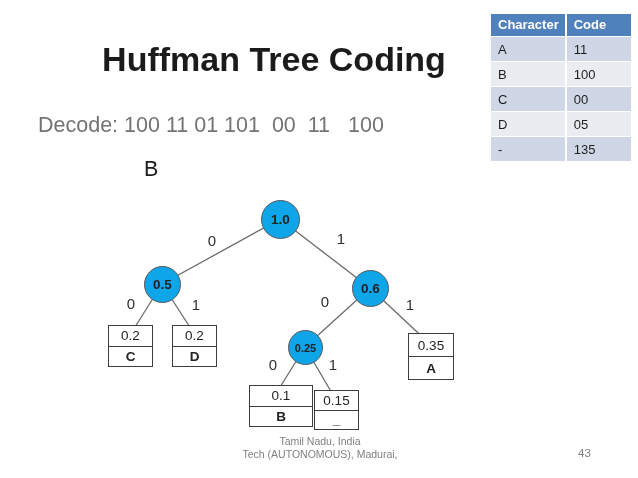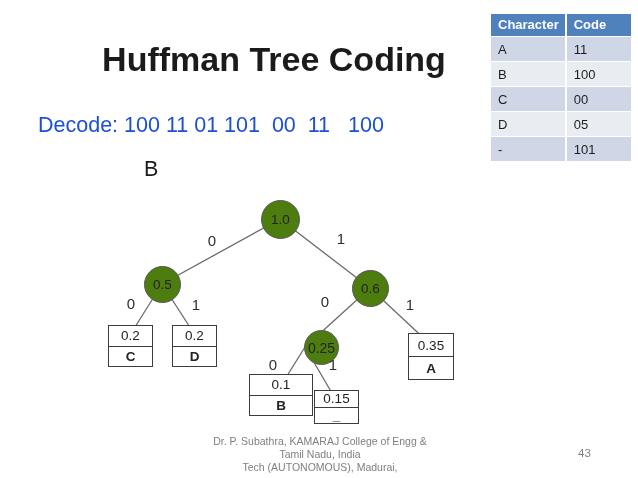--- a/index.html
+++ b/index.html
@@ -22,21 +22,21 @@
     font-weight: bold;
     color: #1b1b1b;
     letter-spacing: 0px;
   }
 
   
   .decode-line {
     position: absolute;
     left: 38px; top: 113px;
     font-size: 21.5px;
-    color: #1d4ed8;
+    color: #737373;
     white-space: pre;
   }
   .decode-answer {
     position: absolute;
     left: 144px; top: 157px;
     font-size: 21.5px;
     color: #1c1c1c;
   }
 
   
@@ -63,33 +63,34 @@
     height: 24px;
     vertical-align: middle;
   }
   .code-table tbody tr:nth-child(odd) td { background: #cfd7e7; }
   .code-table tbody tr:nth-child(even) td { background: #e9edf2; }
 
   
   .tree-lines { position: absolute; left: 0; top: 0; }
   .tnode {
     position: absolute;
-    background: #4d7c0f;
+    background: #0ea5e9;
     border: 1.4px solid #5a5a5a;
     border-radius: 50%;
     display: flex;
     align-items: center;
     justify-content: center;
     font-size: 13.5px;
     color: #232323;
+    font-weight: bold;
   }
   .tnode-root { left: 261px; top: 200px; width: 39px; height: 39px; }
   .tnode-04   { left: 144px; top: 266px; width: 37px; height: 37px; }
   .tnode-06   { left: 352px; top: 270px; width: 37px; height: 37px; }
-  .tnode-025  { left: 304px; top: 330px; width: 35px; height: 35px; font-size: 14px; }
+  .tnode-025  { left: 288px; top: 330px; width: 35px; height: 35px; font-size: 11px; }
 
   .leaf {
     position: absolute;
     background: #ffffff;
     border: 1.4px solid #3d3d3d;
     display: flex;
     flex-direction: column;
   }
   .leaf-prob, .leaf-char {
     flex: 1;
@@ -97,22 +98,22 @@
     align-items: center;
     justify-content: center;
     font-size: 13.5px;
     color: #232323;
   }
   .leaf-prob { border-bottom: 1.4px solid #3d3d3d; }
   .leaf-char { font-weight: 700; }
   .leaf-c { left: 108px; top: 325px; width: 45px; height: 42px; }
   .leaf-d { left: 172px; top: 325px; width: 45px; height: 42px; }
   .leaf-a { left: 408px; top: 333px; width: 46px; height: 47px; }
-  .leaf-b { left: 249px; top: 374px; width: 64px; height: 42px; }
-  .leaf-u { left: 314px; top: 390px; width: 45px; height: 34px; }
+  .leaf-b { left: 249px; top: 385px; width: 64px; height: 42px; }
+  .leaf-u { left: 314px; top: 390px; width: 45px; height: 40px; }
 
   .elabel {
     position: absolute;
     transform: translate(-50%, -50%);
     font-size: 15px;
     color: #2e2e2e;
   }
 
   
   .footer {
@@ -159,21 +160,21 @@
       <tr>
         <td>C</td>
         <td>00</td>
       </tr>
       <tr>
         <td>D</td>
         <td>05</td>
       </tr>
       <tr>
         <td>-</td>
-        <td>101</td>
+        <td>135</td>
       </tr>
     </tbody>
   </table>
 
   <svg class="tree-lines" width="638" height="478" viewBox="0 0 638 478">
     <line x1="280" y1="219" x2="162" y2="284" stroke="#6b6b6b" stroke-width="1.3"></line>
     <line x1="280" y1="219" x2="370" y2="288" stroke="#6b6b6b" stroke-width="1.3"></line>
     <line x1="162" y1="284" x2="130" y2="335" stroke="#6b6b6b" stroke-width="1.3"></line>
     <line x1="162" y1="284" x2="195" y2="335" stroke="#6b6b6b" stroke-width="1.3"></line>
     <line x1="370" y1="288" x2="305" y2="347" stroke="#6b6b6b" stroke-width="1.3"></line>
@@ -211,19 +212,18 @@
   <span class="elabel" style="left:212px; top:240px;">0</span>
   <span class="elabel" style="left:341px; top:238px;">1</span>
   <span class="elabel" style="left:131px; top:303px;">0</span>
   <span class="elabel" style="left:196px; top:304px;">1</span>
   <span class="elabel" style="left:325px; top:301px;">0</span>
   <span class="elabel" style="left:410px; top:304px;">1</span>
   <span class="elabel" style="left:273px; top:364px;">0</span>
   <span class="elabel" style="left:333px; top:364px;">1</span>
 
   <div class="footer">
-    <div>Dr. P. Subathra, KAMARAJ College of Engg &amp;</div>
     <div>Tamil Nadu, India</div>
     <div>Tech (AUTONOMOUS), Madurai,</div>
   </div>
   <div class="page-number">43</div>
 
 </div>
 
 </body></html>

